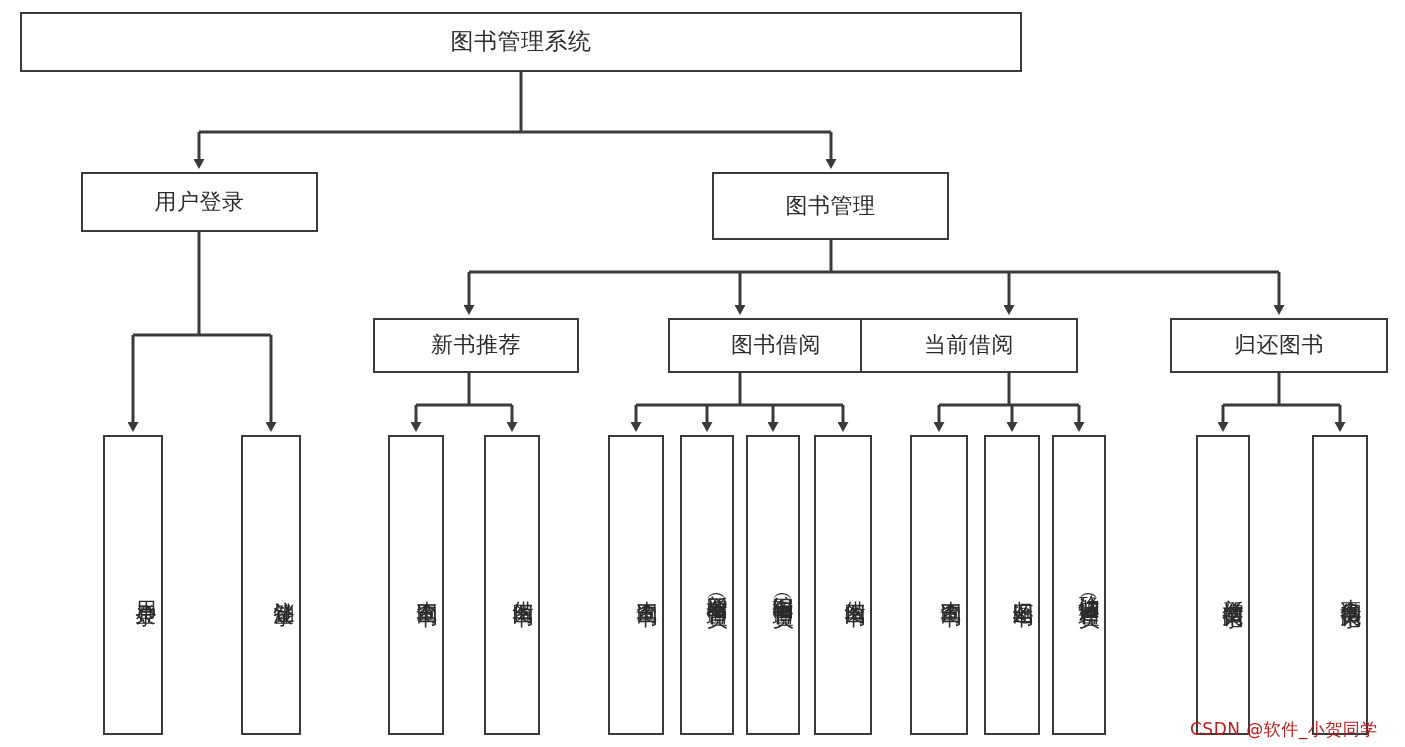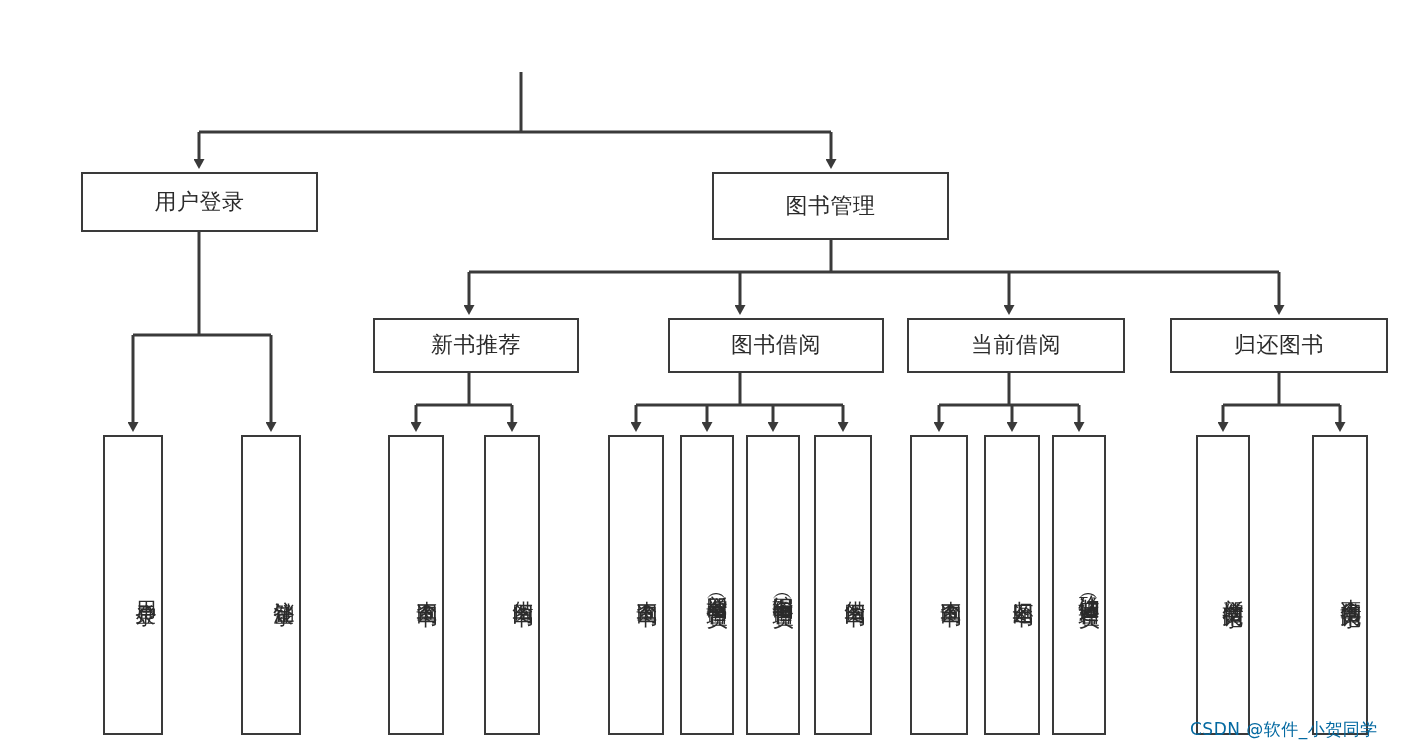--- a/index.html
+++ b/index.html
@@ -52,21 +52,21 @@
     justify-content: center;
     padding-top: 6px;
     overflow: hidden;
   }
   .node-v.tall {
     align-items: flex-start;
     padding-top: 4px;
   }
   .watermark {
     position: absolute;
-    color: #0369a1;
+    color: #b91c1c;
     font-size: 17px;
     letter-spacing: 0.5px;
     white-space: nowrap;
   }
 </style>
 </head>
 <body>
 
 <div id="canvas">
 
@@ -113,35 +113,38 @@
       <path d="M1012,405 L1012,423" marker-end="url(#arrow)"></path>
       <path d="M1079,405 L1079,423" marker-end="url(#arrow)"></path>
 
       <path d="M1279,373 L1279,405"></path>
       <path d="M1223,405 L1340,405"></path>
       <path d="M1223,405 L1223,423" marker-end="url(#arrow)"></path>
       <path d="M1340,405 L1340,423" marker-end="url(#arrow)"></path>
     </g>
   </svg>
 
+  <div class="node node-h root" style="left:20px;top:12px;width:1002px;height:60px;">
+    <span>图书管理系统</span>
+  </div>
 
   <div class="node node-h" style="left:81px;top:172px;width:237px;height:60px;">
     <span>用户登录</span>
   </div>
   <div class="node node-h" style="left:712px;top:172px;width:237px;height:68px;">
     <span>图书管理</span>
   </div>
 
   <div class="node node-h" style="left:360px;top:318px;width:206px;height:55px;margin-left:13px;">
     <span>新书推荐</span>
   </div>
   <div class="node node-h" style="left:632px;top:318px;width:216px;height:55px;margin-left:36px;">
     <span>图书借阅</span>
   </div>
-  <div class="node node-h" style="left:907px;top:318px;width:218px;height:55px;">
+  <div class="node node-h" style="left:860px;top:318px;width:218px;height:55px;">
     <span>当前借阅</span>
   </div>
   <div class="node node-h" style="left:1170px;top:318px;width:218px;height:55px;">
     <span>归还图书</span>
   </div>
 
   <div class="node node-v" style="left:103px;top:435px;width:60px;height:300px;">
     <span>用户登录</span>
   </div>
   <div class="node node-v" style="left:241px;top:435px;width:60px;height:300px;">

